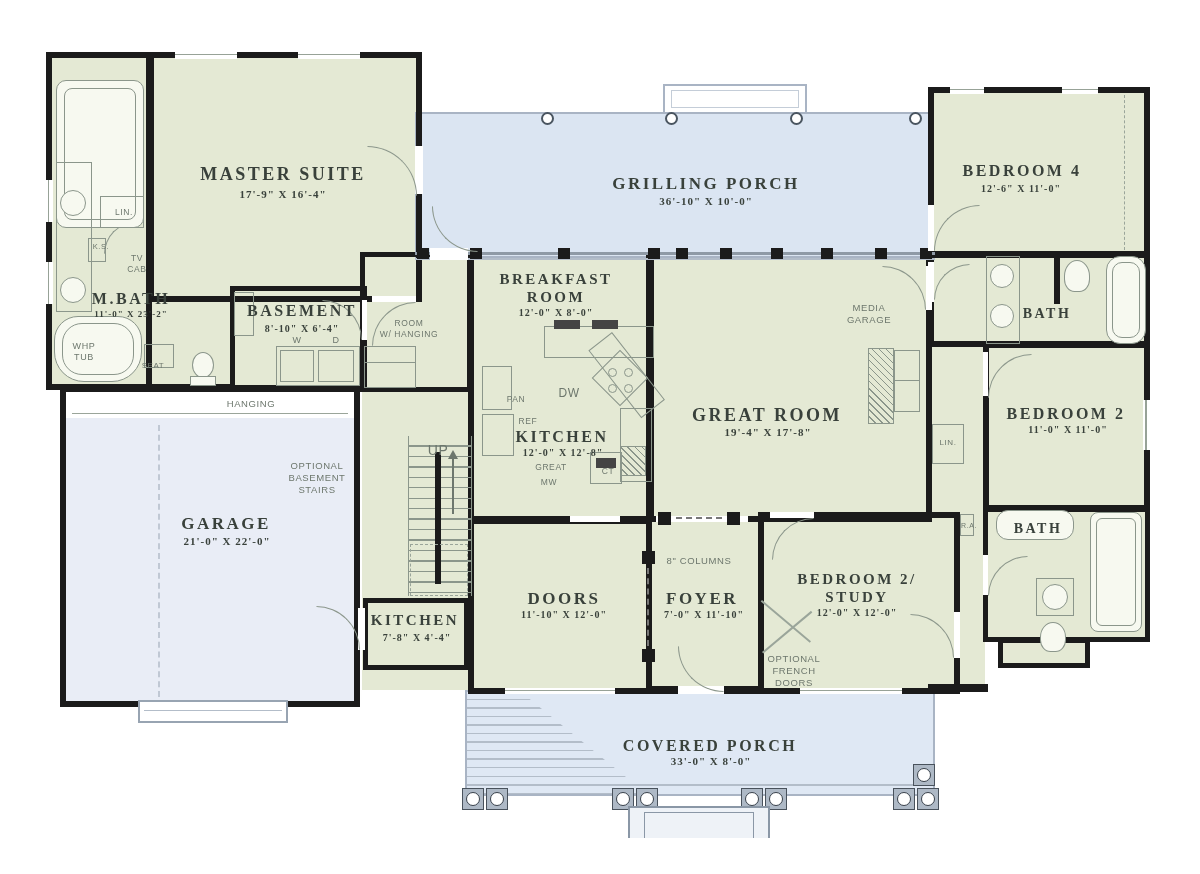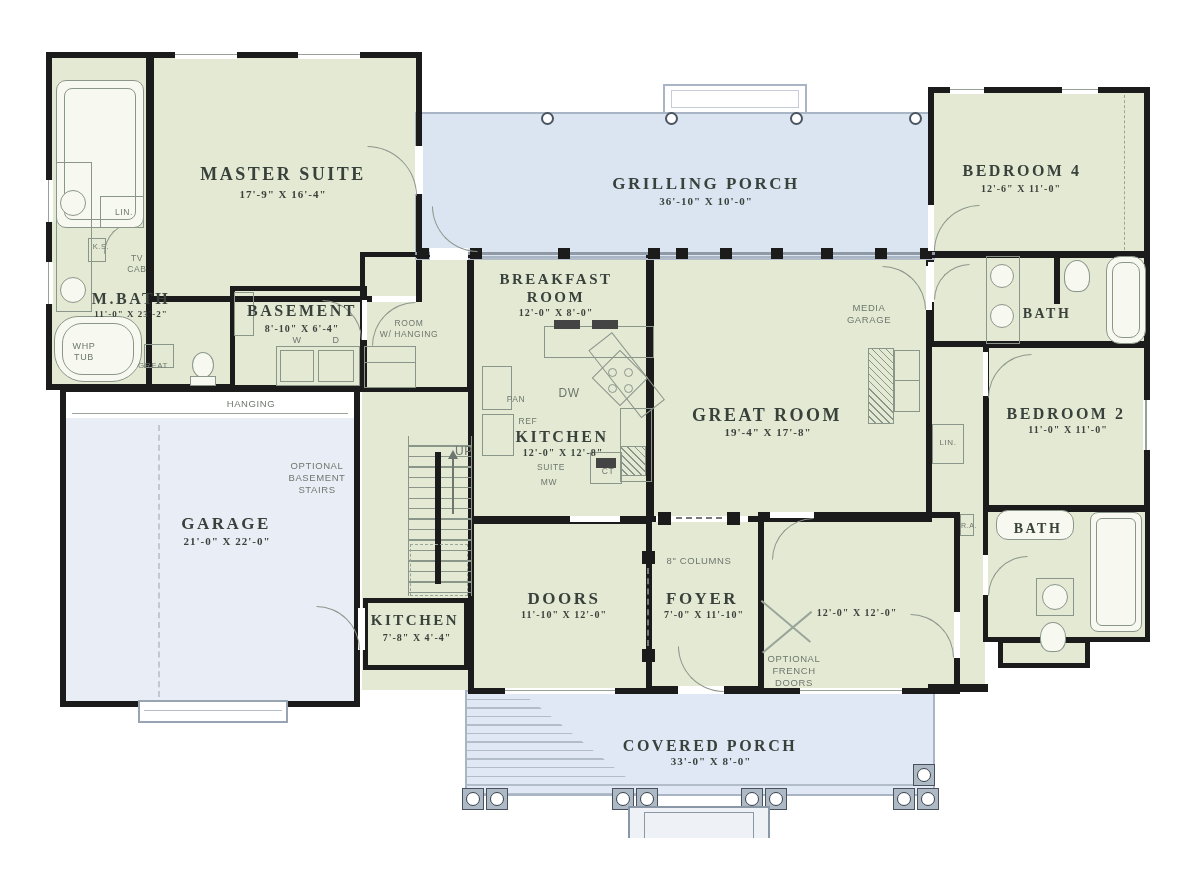--- a/index.html
+++ b/index.html
@@ -268,42 +268,44 @@
   <div class="abs rdim ctr" style="left:1068px;top:429px;font-size:10px">11'-0" X 11'-0"</div>
   <div class="abs rname ctr" style="left:1038px;top:529px;font-size:14px">BATH</div>
   <div class="abs rname ctr" style="left:226px;top:524px;font-size:17px">GARAGE</div>
   <div class="abs rdim ctr" style="left:227px;top:541px">21'-0" X 22'-0"</div>
   <div class="abs rname ctr" style="left:415px;top:621px;font-size:15px">KITCHEN</div>
   <div class="abs rdim ctr" style="left:417px;top:637px;font-size:10px">7'-8" X 4'-4"</div>
   <div class="abs rname ctr" style="left:564px;top:599px;font-size:17px">DOORS</div>
   <div class="abs rdim ctr" style="left:564px;top:614px;font-size:10px">11'-10" X 12'-0"</div>
   <div class="abs rname ctr" style="left:702px;top:599px;font-size:17px">FOYER</div>
   <div class="abs rdim ctr" style="left:704px;top:614px;font-size:10px">7'-0" X 11'-10"</div>
+  <div class="abs rname ctr" style="left:857px;top:589px;font-size:15px">BEDROOM 2/
+STUDY</div>
   <div class="abs rdim ctr" style="left:857px;top:612px;font-size:10px">12'-0" X 12'-0"</div>
   <div class="abs rname ctr" style="left:710px;top:746px;font-size:16px">COVERED PORCH</div>
   <div class="abs rdim ctr" style="left:711px;top:761px">33'-0" X 8'-0"</div>
 
   <div class="abs ann ctr" style="left:84px;top:352px">WHP
 TUB</div>
-  <div class="abs ann ctr" style="left:153px;top:366px;font-size:8px">GREAT</div>
+  <div class="abs ann ctr" style="left:153px;top:366px;font-size:8px">SEAT</div>
   <div class="abs ann ctr" style="left:124px;top:212px;font-size:8.5px">LIN.</div>
   <div class="abs ann ctr" style="left:101px;top:247px;font-size:7.5px">K.S.</div>
   <div class="abs ann ctr" style="left:137px;top:264px;font-size:8.5px">TV
 CAB</div>
   <div class="abs ann ctr" style="left:251px;top:404px;font-size:9.5px">HANGING</div>
   <div class="abs ann ctr" style="left:409px;top:329px;font-size:8.5px">ROOM
 W/ HANGING</div>
   <div class="abs ann ctr" style="left:317px;top:478px;font-size:9.5px">OPTIONAL
 BASEMENT
 STAIRS</div>
-  <div class="abs ann ctr" style="left:464px;top:451px;font-size:12px">UP</div>
+  <div class="abs ann ctr" style="left:438px;top:451px;font-size:14px">UP</div>
   <div class="abs ann ctr" style="left:516px;top:399px;font-size:8.5px">PAN</div>
   <div class="abs ann ctr" style="left:528px;top:421px;font-size:8.5px">REF</div>
   <div class="abs ann ctr" style="left:569px;top:393px;font-size:12px">DW</div>
-  <div class="abs ann ctr" style="left:551px;top:467px;font-size:8.5px">SUITE</div>
+  <div class="abs ann ctr" style="left:551px;top:467px;font-size:8.5px">GREAT</div>
   <div class="abs ann ctr" style="left:549px;top:482px;font-size:8.5px">MW</div>
   <div class="abs ann ctr" style="left:608px;top:471px;font-size:8.5px">CT</div>
   <div class="abs ann ctr" style="left:297px;top:341px;font-size:9px">W</div>
   <div class="abs ann ctr" style="left:336px;top:341px;font-size:9px">D</div>
   <div class="abs ann ctr" style="left:869px;top:314px;font-size:9.5px">MEDIA
 GARAGE</div>
   <div class="abs ann ctr" style="left:948px;top:443px;font-size:8px">LIN.</div>
   <div class="abs ann ctr" style="left:699px;top:561px;font-size:9.5px">8" COLUMNS</div>
   <div class="abs ann ctr" style="left:969px;top:526px;font-size:7px">R.A.</div>
   <div class="abs ann ctr" style="left:794px;top:671px;font-size:9.5px">OPTIONAL

